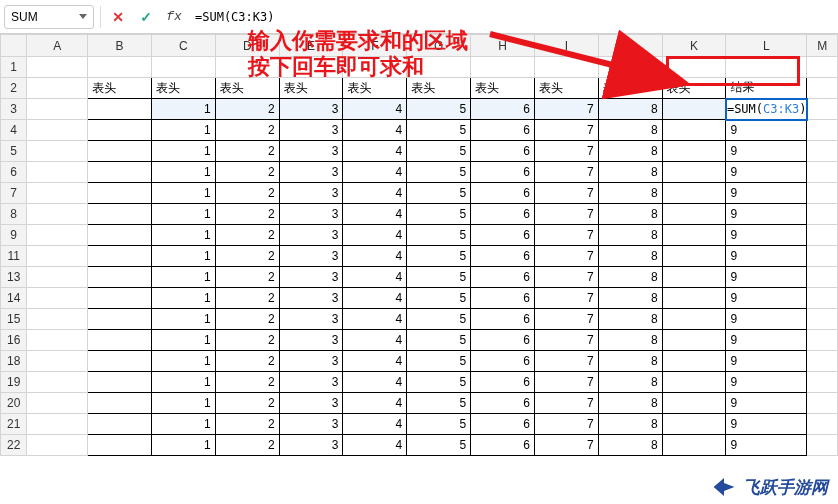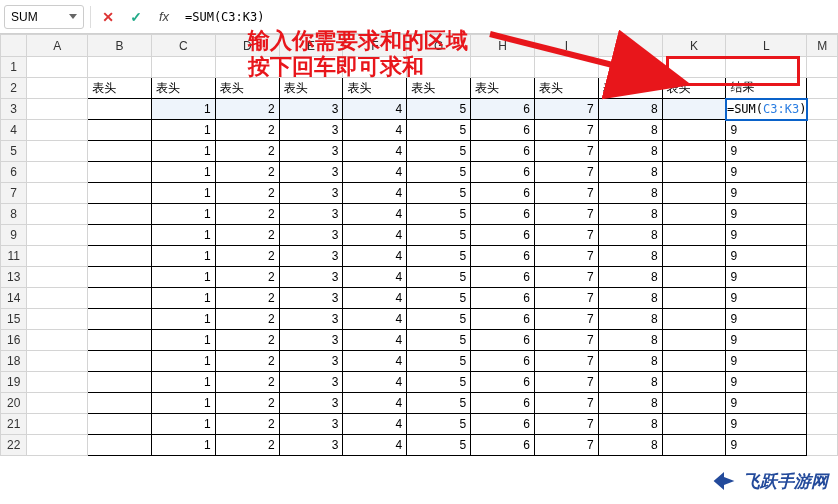--- a/index.html
+++ b/index.html
@@ -16,21 +16,21 @@
   .formula-bar {
     height: 34px;
     display: flex;
     align-items: center;
     border-bottom: 1px solid #d0d0d0;
     background: #fff;
     padding: 0 4px;
     gap: 6px;
   }
   .name-box {
-    width: 80px;
+    width: 90px;
     height: 24px;
     border: 1px solid #ccc;
     border-radius: 3px;
     display: flex;
     align-items: center;
     justify-content: space-between;
     padding: 0 6px;
     font-size: 12px;
     background: #fff;
   }
@@ -42,21 +42,21 @@
   }
   .vsep { width: 1px; height: 22px; background: #ddd; }
   .fbar-btn {
     width: 22px; height: 22px;
     display: flex; align-items: center; justify-content: center;
     color: #555; font-size: 14px;
     cursor: pointer;
   }
   .fbar-btn.cancel { color: #d33; font-weight: bold; }
   .fbar-btn.confirm { color: #2a8; font-weight: bold; }
-  .fx-label { font-style: italic; font-family: Liberation Sans, sans-serif; font-size: 13px; color: #444; }
+  .fx-label { font-style: italic; font-family: Liberation Mono, monospace; font-size: 13px; color: #444; }
   .formula-input {
     flex: 1;
     height: 22px;
     border: none;
     outline: none;
     font-size: 12px;
     padding: 0 4px;
     font-family: Consolas, monospace;
   }
   
@@ -131,21 +131,21 @@
   
   .arrow-svg {
     position: absolute;
     top: 0; left: 0;
     pointer-events: none;
   }
   
   .watermark {
     position: absolute;
     right: 10px;
-    bottom: 10px;
+    bottom: 4px;
     display: flex;
     align-items: center;
     gap: 6px;
     font-size: 17px;
     font-style: italic;
     font-weight: bold;
     color: #234a9b;
   }
   .wm-logo {
     width: 26px; height: 26px;

